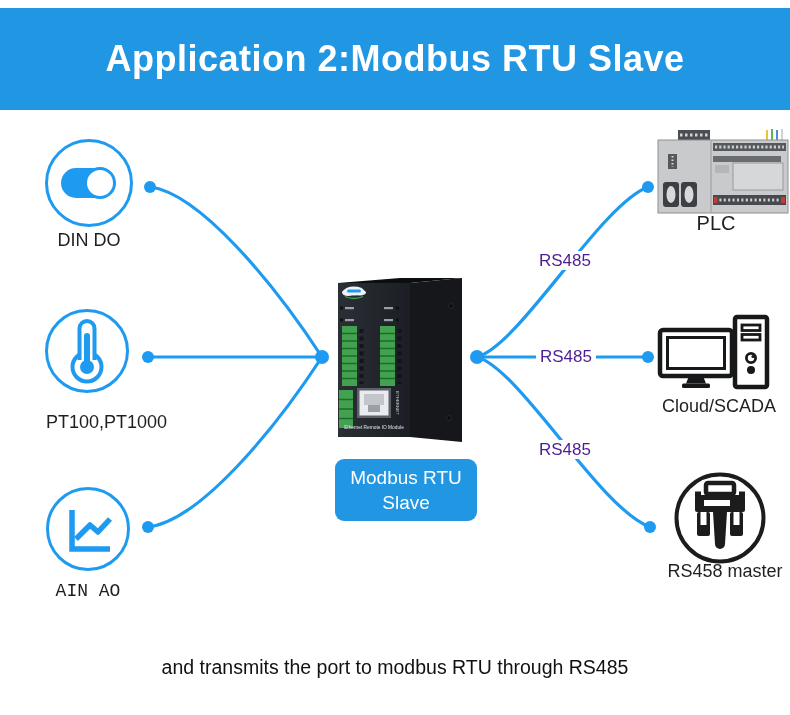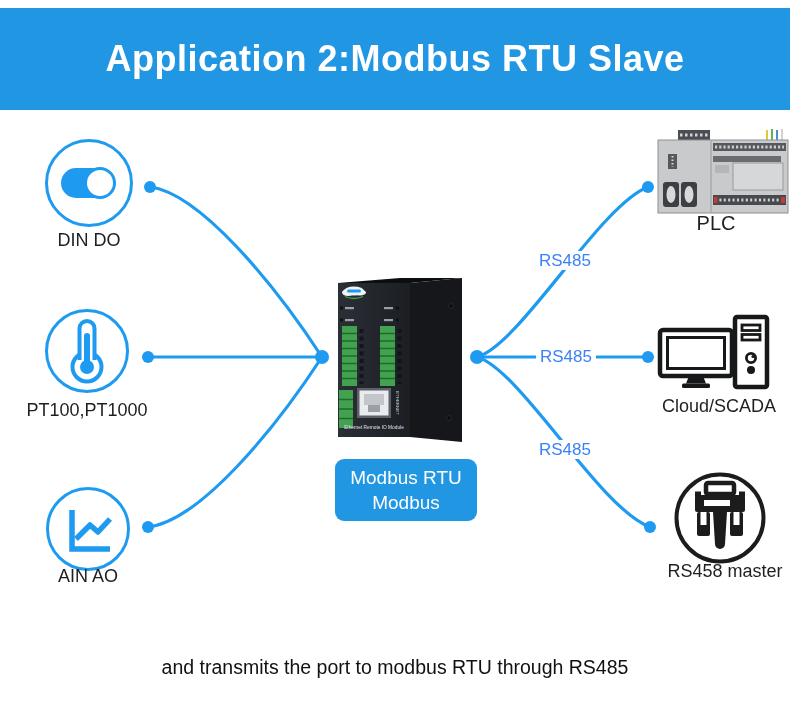--- a/index.html
+++ b/index.html
@@ -16,21 +16,21 @@
   .icon-circle{
     position:absolute;border:3px solid #1E9BF0;border-radius:50%;background:#fff;
     box-sizing:border-box;
   }
   .icon-circle svg{position:absolute;left:0;top:0;}
   .node-label{
     position:absolute;width:160px;text-align:center;font-size:18px;color:#1f1f1f;
   }
   .node-label.big{font-size:20px;}
   .link-label{
-    position:absolute;transform:translateX(-50%);font-size:17px;color:#3b82f6;
+    position:absolute;transform:translateX(-50%);font-size:17px;color:#4c1d95;
     background:#ffffff;padding:0 4px;line-height:19px;
   }
   .device-wrap{position:absolute;left:318px;top:276px;width:155px;height:172px;}
   .device-tag{
     position:absolute;left:335px;top:459px;width:142px;height:62px;background:#2196E3;
     border-radius:9px;display:flex;flex-direction:column;align-items:center;justify-content:center;
     color:#ffffff;font-size:19px;line-height:25px;
   }
   .right-art{position:absolute;}
   .footer{
@@ -77,29 +77,29 @@
   <div class="node-label" style="left:9px;top:230px;">DIN DO</div>
 
   <div class="icon-circle" style="left:45px;top:309px;width:84px;height:84px;">
     <svg width="78" height="78" viewBox="0 0 78 78">
       <circle cx="39" cy="55" r="14.5" fill="#ffffff" stroke="#1E9BF0" stroke-width="4"></circle>
       <path d="M31.5,48 V16.5 A7.5,7.5 0 0 1 46.5,16.5 V48" fill="#ffffff" stroke="#1E9BF0" stroke-width="4"></path>
       <line x1="39" y1="24" x2="39" y2="55" stroke="#1E9BF0" stroke-width="6" stroke-linecap="round"></line>
       <circle cx="39" cy="55" r="7" fill="#1E9BF0"></circle>
     </svg>
   </div>
-  <div class="node-label" style="left:7px;top:400px;">PT100,PT1000</div>
+  <div class="node-label" style="left:7px;top:412px;text-align:right;">PT100,PT1000</div>
 
   <div class="icon-circle" style="left:46px;top:487px;width:84px;height:84px;">
     <svg width="78" height="78" viewBox="0 0 78 78">
       <path d="M23,20 V59 H61" fill="none" stroke="#1E9BF0" stroke-width="5.5"></path>
       <path d="M27,49 L41,35 L49,42 L61,29" fill="none" stroke="#1E9BF0" stroke-width="5.5" stroke-linejoin="round"></path>
     </svg>
   </div>
-  <div class="node-label" style="left:8px;top:566px;">AIN AO</div>
+  <div class="node-label" style="left:8px;top:581px;font-family:Liberation Mono, monospace;">AIN AO</div>
 
   <div class="device-wrap">
     <svg width="155" height="172" viewBox="0 0 155 172">
       <defs>
         <linearGradient id="frontg" x1="0" y1="0" x2="1" y2="0">
           <stop offset="0" stop-color="#2b2f36"></stop>
           <stop offset="1" stop-color="#1b1e23"></stop>
         </linearGradient>
       </defs>
       <polygon points="20,7 92,7 144,2 82,2" fill="#0c0e11"></polygon>
@@ -150,21 +150,21 @@
       <text x="56" y="153" font-size="4.8" fill="#e3e7ec" text-anchor="middle">Ethernet Remote IO Module</text>
       <g fill="#0a0c0f" stroke="#2c3036" stroke-width="0.8">
         <circle cx="133" cy="30" r="2.4"></circle>
         <circle cx="131" cy="142" r="2.4"></circle>
       </g>
     </svg>
   </div>
 
   <div class="device-tag">
     <div>Modbus RTU</div>
-    <div>Modbus</div>
+    <div>Slave</div>
   </div>
 
   <div class="link-label" style="left:565px;top:251px;">RS485</div>
   <div class="link-label" style="left:566px;top:347px;">RS485</div>
   <div class="link-label" style="left:565px;top:440px;">RS485</div>
 
   <div class="right-art" style="left:651px;top:127px;width:138px;height:100px;">
     <svg width="138" height="100" viewBox="0 0 138 100">
       <rect x="27" y="3" width="32" height="10" fill="#4a4e52"></rect>
       <line x1="29" y1="8" x2="57" y2="8" stroke="#cfd3d6" stroke-width="3" stroke-dasharray="2.5 2.5"></line>

